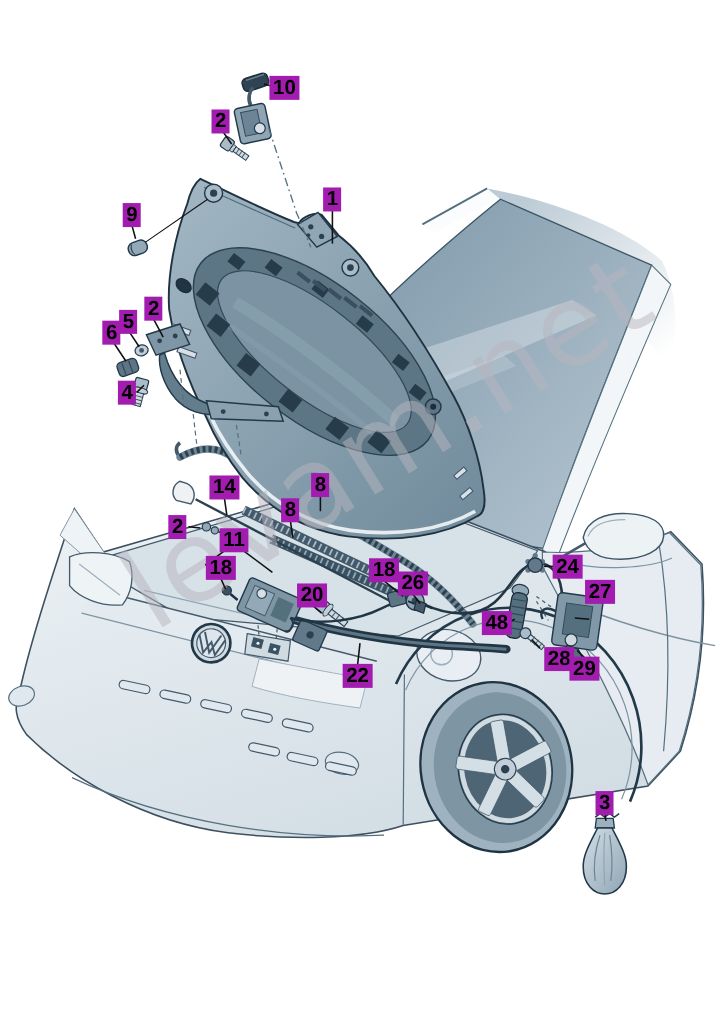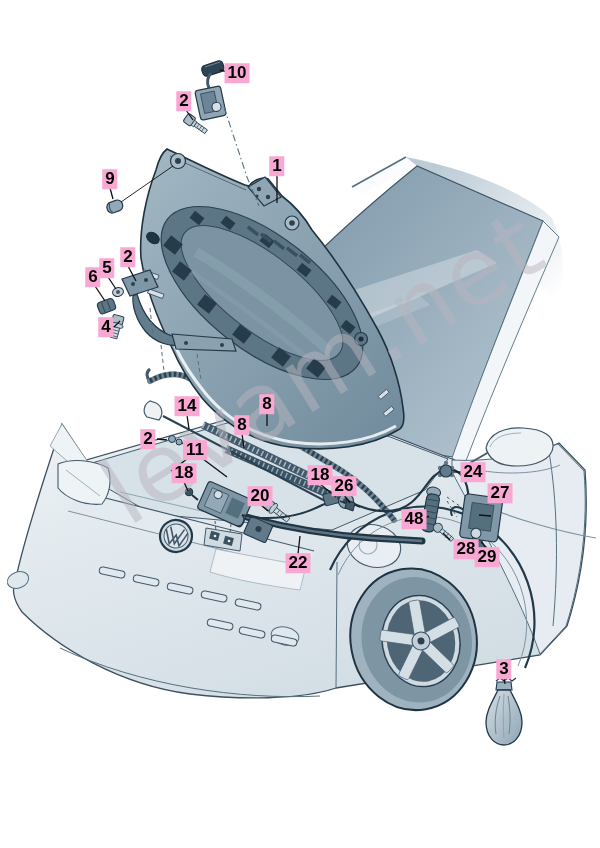--- a/index.html
+++ b/index.html
@@ -1,19 +1,19 @@
 <!DOCTYPE html>
 <html><head>
 <meta charset="utf-8">
 <style>
   html,body{margin:0;padding:0;background:#fff;}
   #stage{position:relative;width:600px;height:848px;background:#fff;overflow:hidden;
          font-family:"Liberation Sans",sans-serif;}
   #art{position:absolute;left:0;top:0;}
-  .callout{position:absolute;transform:translate(-50%,-50%);background:#f9a8d4;color:#000;
+  .callout{position:absolute;transform:translate(-50%,-50%);background:#a21caf;color:#000;
            font:700 17px/1.15 "Liberation Sans",sans-serif;padding:0 3px;white-space:nowrap;
            text-align:left;z-index:30;}
 </style>
 </head>
 <body>
 
 <div id="stage">
 
 <svg id="art" width="600" height="848" viewBox="0 0 600 848">
   <defs>

